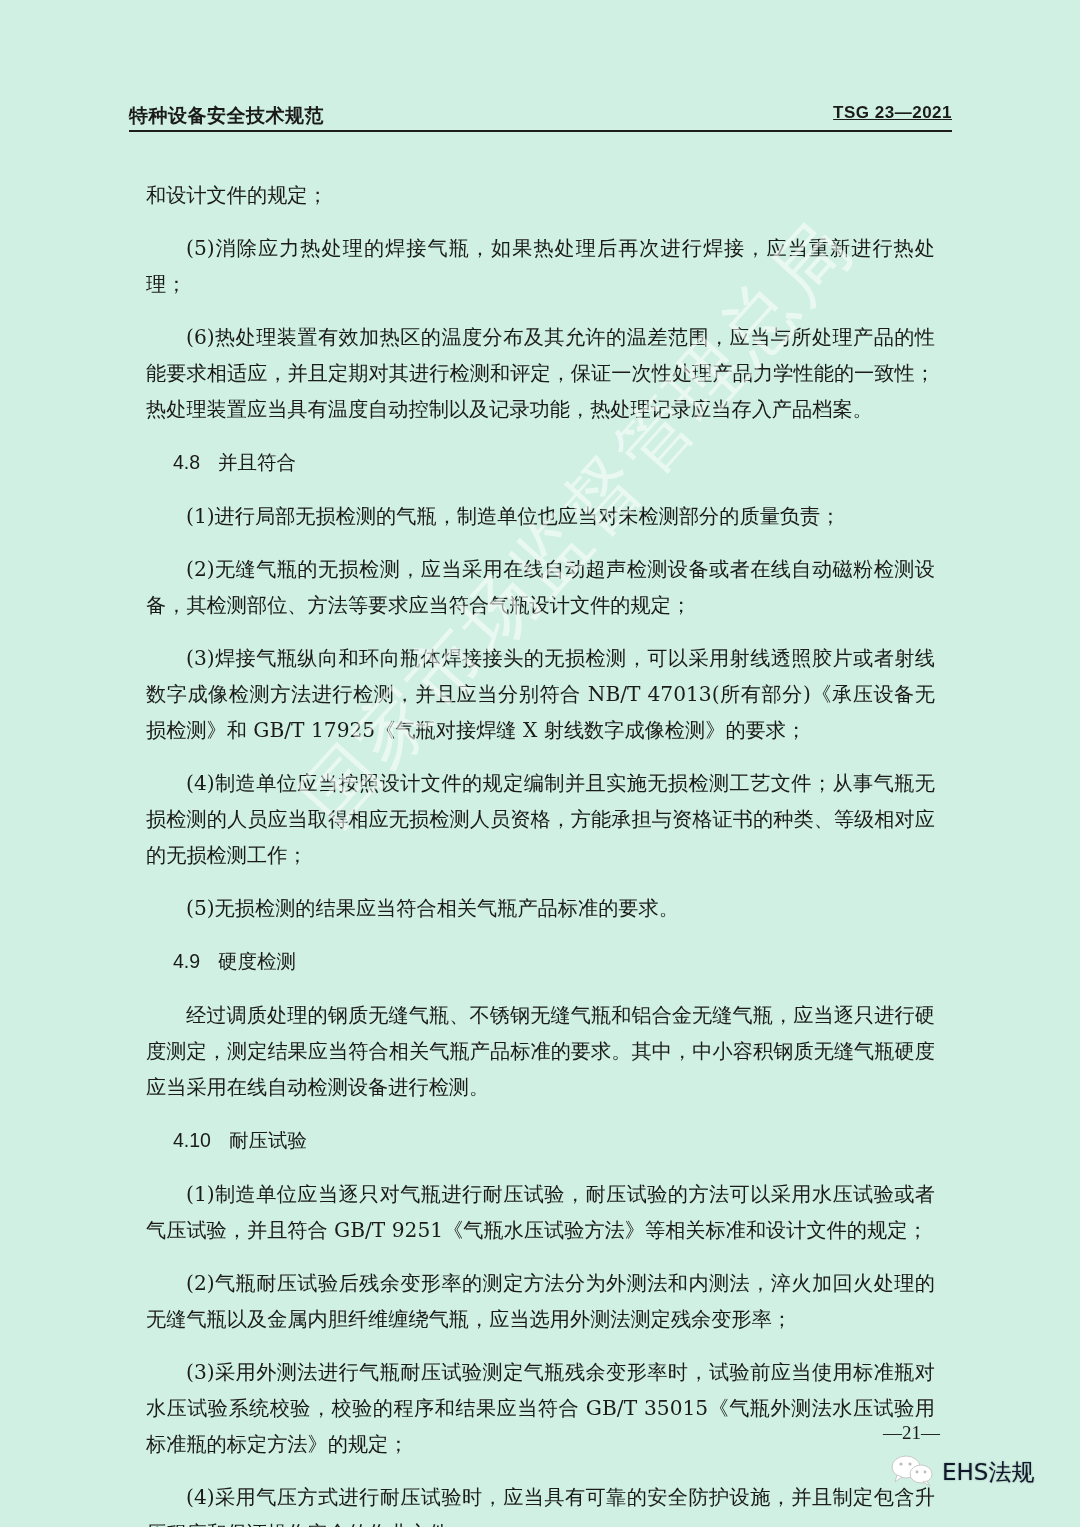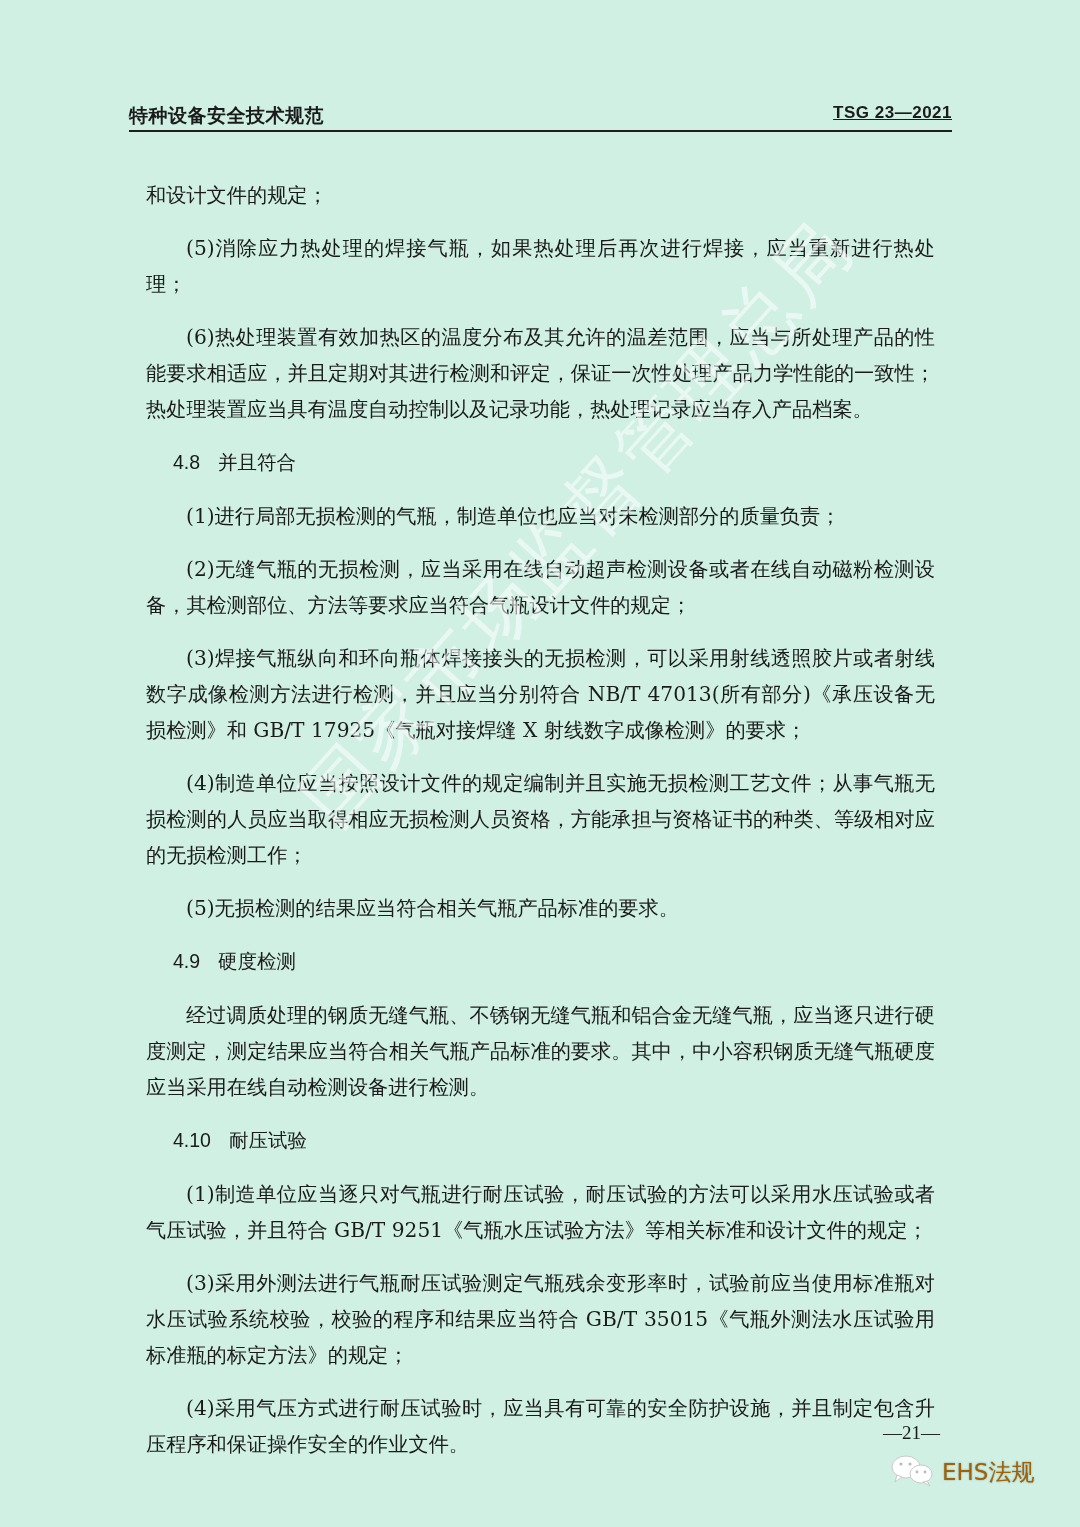--- a/index.html
+++ b/index.html
@@ -83,21 +83,21 @@
       font-family: "Liberation Serif", "DejaVu Serif", serif;
     }
     .badge {
       position: absolute;
       left: 890px;
       top: 1455px;
       height: 34px;
       display: flex;
       align-items: center;
       gap: 6px;
-      color: #a16207;
+      color: #0f172a;
       font-family: "DejaVu Sans", "Liberation Sans", sans-serif;
       font-size: 23px;
       text-shadow: 0 0 2px rgba(0,0,0,0.35);
     }
     .watermark {
       position: absolute;
       left: 280px;
       top: 780px;
       transform: rotate(-48deg);
       transform-origin: left top;
@@ -135,20 +135,21 @@
 
     <div class="heading">
       <span class="num">4.9</span><span>硬度检测</span>
     </div>
     <p class="p indent">经过调质处理的钢质无缝气瓶、不锈钢无缝气瓶和铝合金无缝气瓶，应当逐只进行硬度测定，测定结果应当符合相关气瓶产品标准的要求。其中，中小容积钢质无缝气瓶硬度应当采用在线自动检测设备进行检测。</p>
 
     <div class="heading">
       <span class="num">4.10</span><span>耐压试验</span>
     </div>
     <p class="p indent">(1)制造单位应当逐只对气瓶进行耐压试验，耐压试验的方法可以采用水压试验或者气压试验，并且符合 GB/T 9251《气瓶水压试验方法》等相关标准和设计文件的规定；</p>
+    <p class="p indent">(2)气瓶耐压试验后残余变形率的测定方法分为外测法和内测法，淬火加回火处理的无缝气瓶以及金属内胆纤维缠绕气瓶，应当选用外测法测定残余变形率；</p>
     <p class="p indent">(3)采用外测法进行气瓶耐压试验测定气瓶残余变形率时，试验前应当使用标准瓶对水压试验系统校验，校验的程序和结果应当符合 GB/T 35015《气瓶外测法水压试验用标准瓶的标定方法》的规定；</p>
     <p class="p indent">(4)采用气压方式进行耐压试验时，应当具有可靠的安全防护设施，并且制定包含升压程序和保证操作安全的作业文件。</p>
   </div>
 
   <div class="watermark">国家市场监督管理总局</div>
 
   <div class="page-number">—21—</div>
 
   <div class="badge">
     <span>

